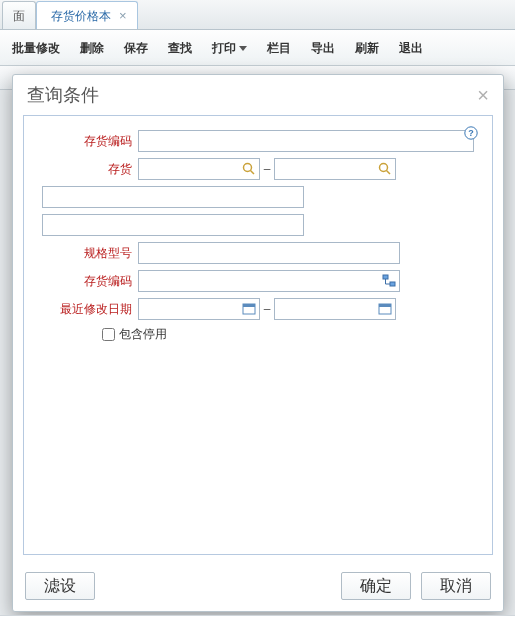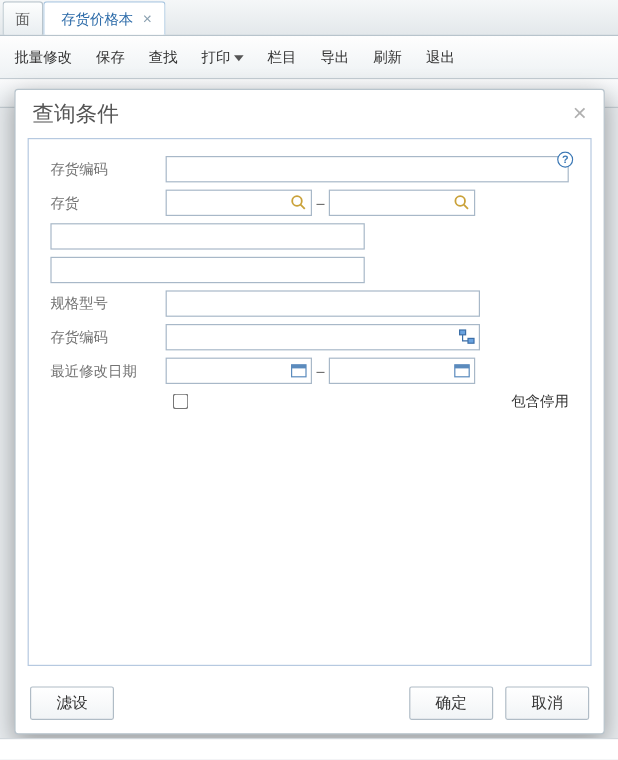--- a/index.html
+++ b/index.html
@@ -62,20 +62,21 @@
   padding: 0 2px;
   gap: 0;
 }
 .tbtn {
   padding: 0 10px;
   height: 34px;
   line-height: 34px;
   color: #333;
   cursor: pointer;
   white-space: nowrap;
+  font-weight: bold;
 }
 .caret {
   display: inline-block;
   margin-left: 3px;
   width: 0; height: 0;
   border-left: 4px solid transparent;
   border-right: 4px solid transparent;
   border-top: 5px solid #555;
   vertical-align: middle;
 }
@@ -131,22 +132,23 @@
 }
 .help-icon svg { display:block; }
 
 .form-row {
   display: flex;
   align-items: center;
   margin-bottom: 6px;
 }
 .form-label {
   width: 96px;
+  text-align: right;
   padding-right: 6px;
-  color: #737373;
+  color: #b91c1c;
 }
 .tinput {
   height: 22px;
   border: 1px solid #a8b8c8;
   background: #fff;
   padding: 0 4px;
   font-size: 12px;
   outline: none;
 }
 .wfull { flex: 1; }
@@ -164,43 +166,42 @@
 
 .sep {
   width: 14px;
   text-align: center;
   color: #555;
 }
 
 .checkbox-row {
   display: flex;
   align-items: center;
-  margin-left: 102px;
+  margin-left: 60px;
   margin-top: 6px;
-  gap: 16px;
-  justify-content: space-between;
+  gap: 4px;
 }
 .checkbox-row input { width:13px; height:13px; }
 
 .modal-footer {
   height: 46px;
   padding: 8px 12px 12px 12px;
   display: flex;
   align-items: center;
 }
 .btn {
   height: 28px;
   min-width: 70px;
   padding: 0 14px;
   border: 1px solid #b0bcc6;
   background: linear-gradient(#ffffff, #f1f4f6);
   border-radius: 2px;
   color: #333;
   cursor: pointer;
-  font-size: 13px;
+  font-size: 16px;
 }
 .footer-spacer { flex: 1; }
 .footer-right { display:flex; gap:10px;align-items:flex-end; }
 
 
 .bottom-frag {
   position: absolute;
   left: 0; right: 0;
   bottom: 0;
   height: 18px;
@@ -218,20 +219,21 @@
 <div class="tabbar">
   <div class="tab-frag">面</div>
   <div class="tab-active">
     <span>存货价格本</span>
     <span class="tab-close">×</span>
   </div>
 </div>
 
 <div class="toolbar">
   <div class="tbtn">批量修改</div>
+  <div class="tbtn">删除</div>
   <div class="tbtn">保存</div>
   <div class="tbtn">查找</div>
   <div class="tbtn">
     <span>打印</span><span class="caret"></span>
   </div>
   <div class="tbtn">栏目</div>
   <div class="tbtn">导出</div>
   <div class="tbtn">刷新</div>
   <div class="tbtn">退出</div>
 </div>

